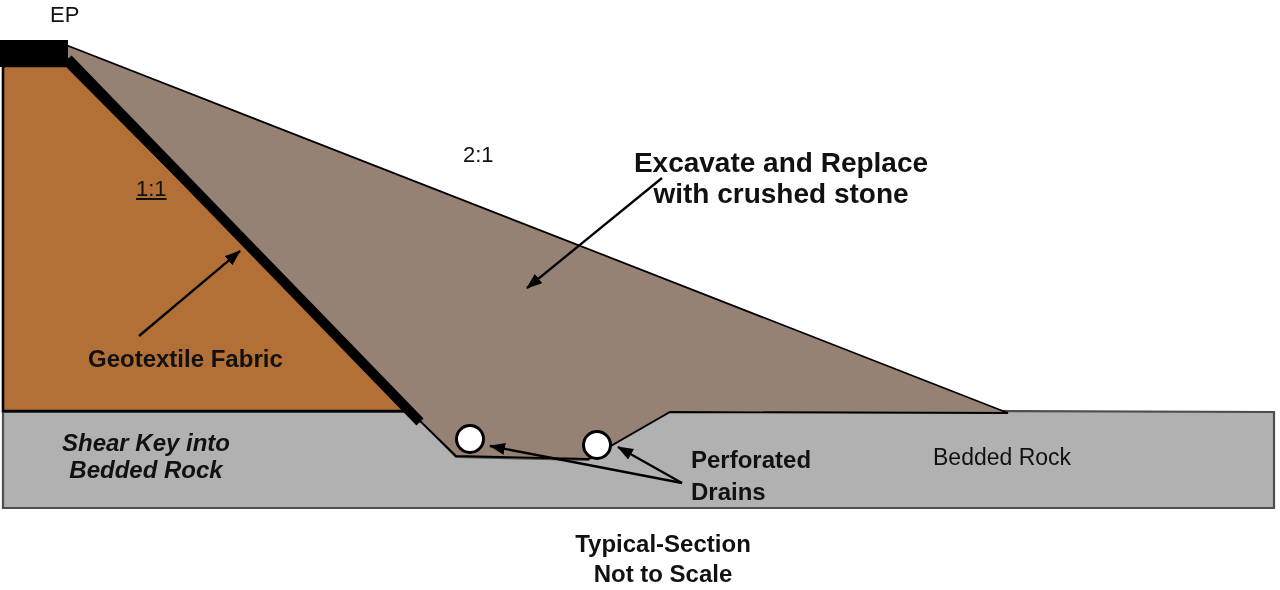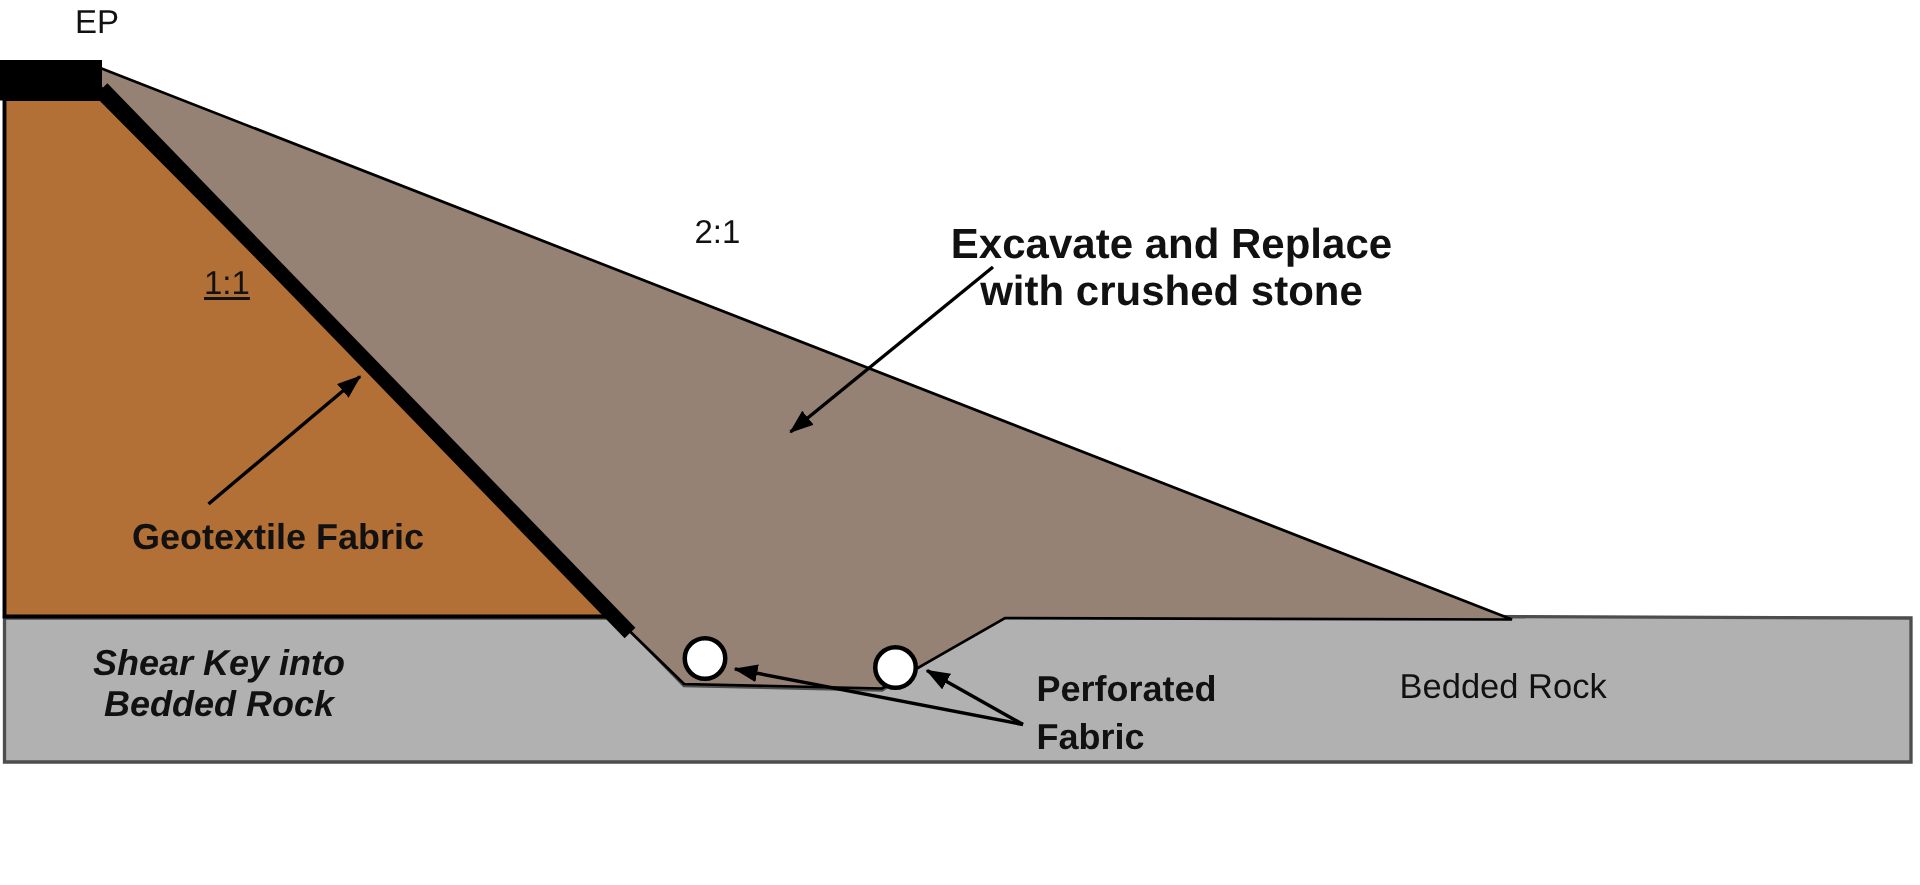--- a/index.html
+++ b/index.html
@@ -91,19 +91,23 @@
 
   <div class="lbl bold lbl-geotex">Geotextile Fabric</div>
 
   <div class="lbl bold lbl-shearkey">
     <div>Shear Key into</div>
     <div>Bedded Rock</div>
   </div>
 
   <div class="lbl bold lbl-perf">
     <div>Perforated</div>
-    <div>Fabric</div>
+    <div>Drains</div>
   </div>
 
   <div class="lbl plain lbl-bedrock">Bedded Rock</div>
 
+  <div class="lbl bold lbl-caption">
+    <div>Typical-Section</div>
+    <div>Not to Scale</div>
+  </div>
 
 </div>
 
 </body></html>

